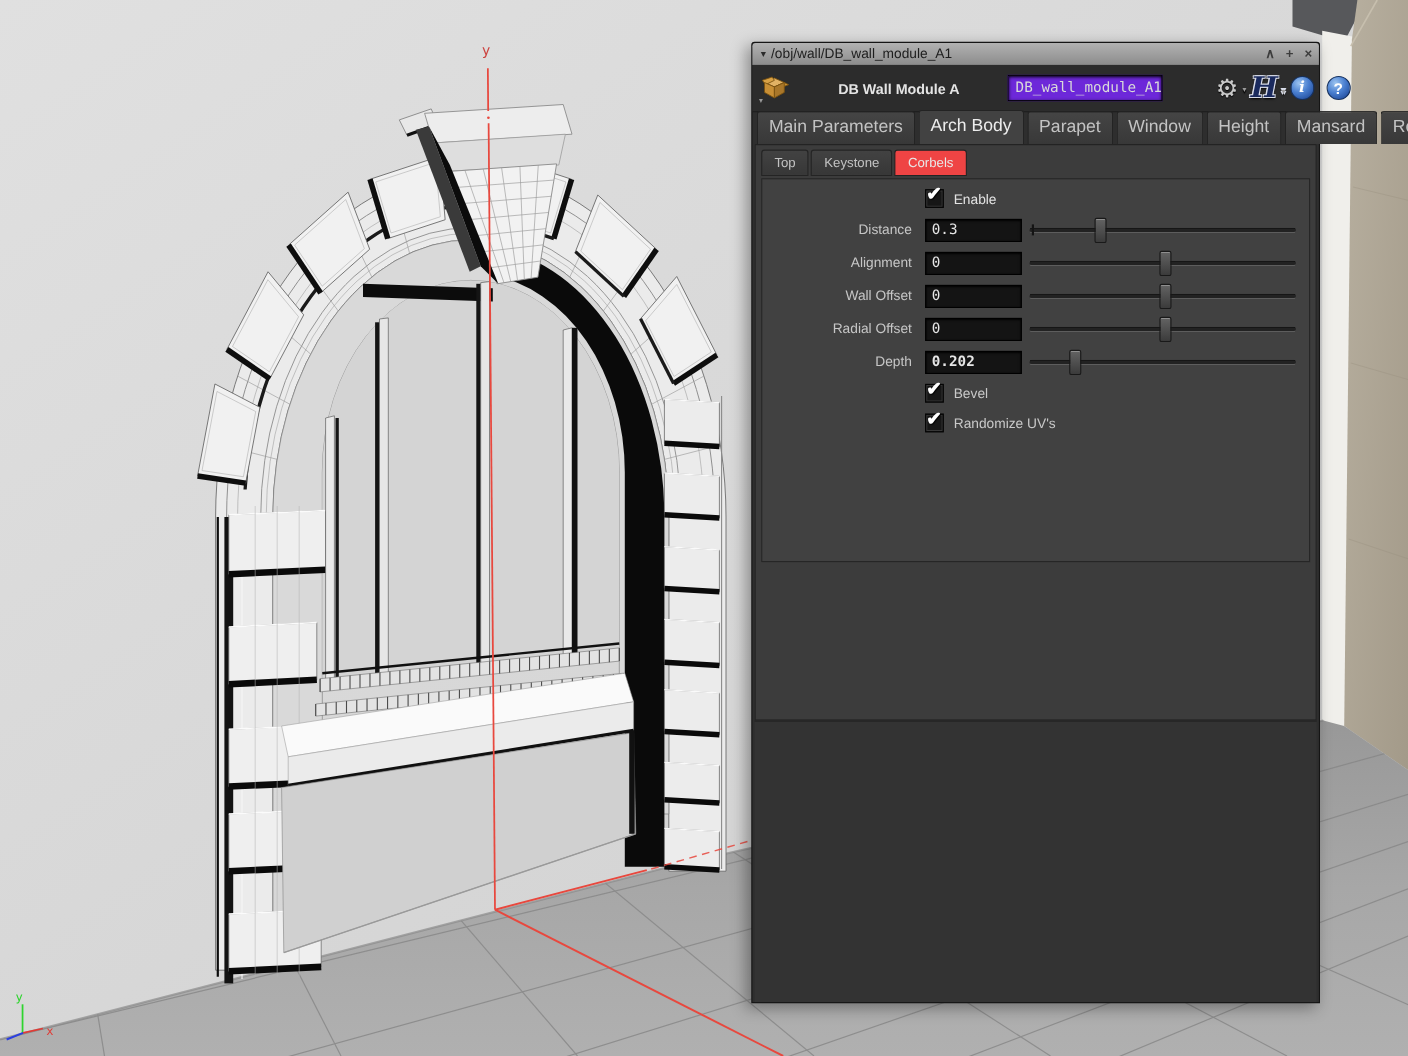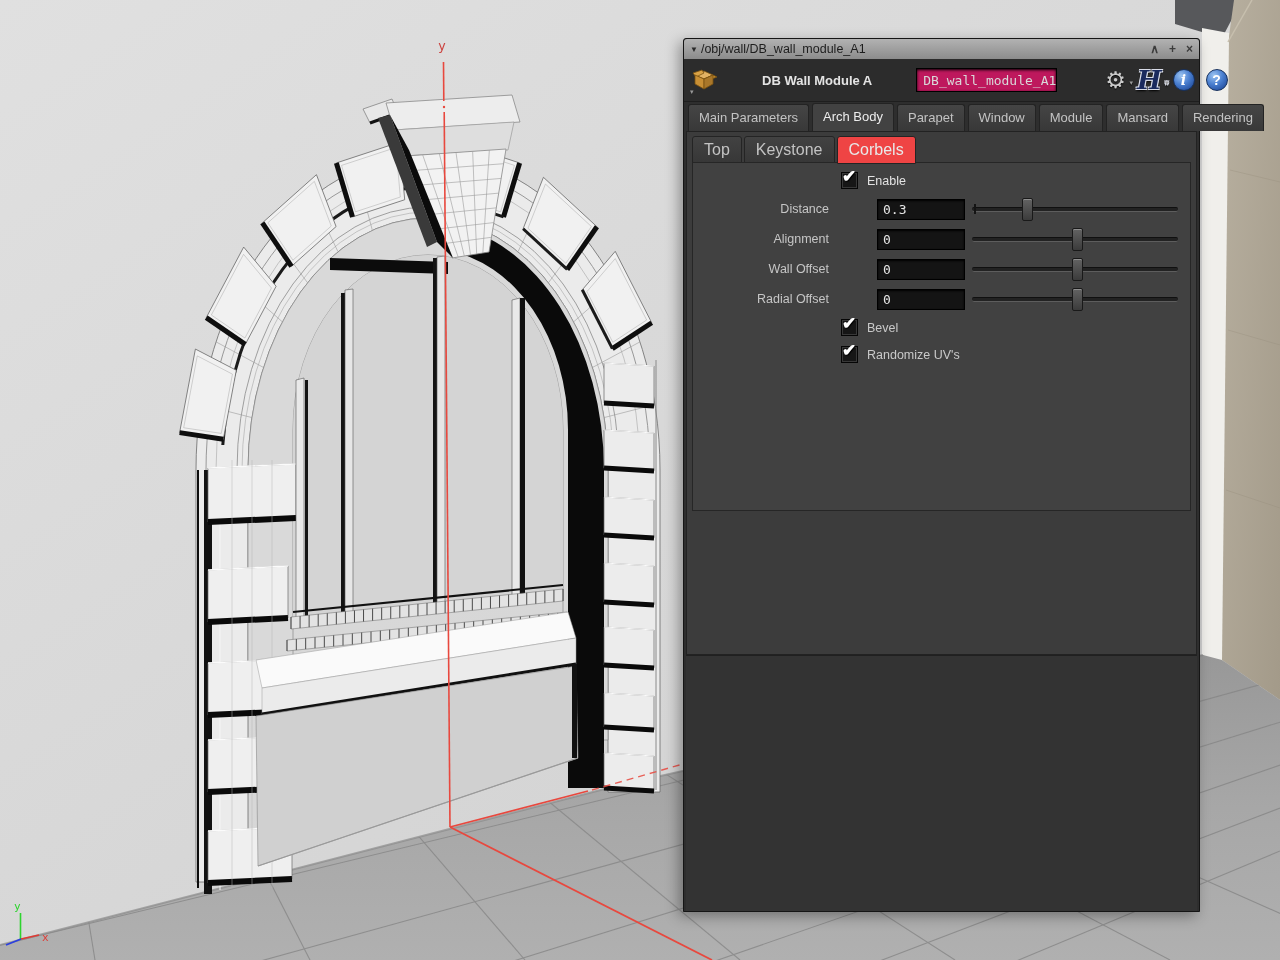--- a/index.html
+++ b/index.html
@@ -18,59 +18,59 @@
   .titlebar .tri{font-size:8px;margin-right:3px;color:#2a2a2a;}
   .titlebar .wctrls{margin-left:auto;display:flex;gap:10px;color:#3c3c3c;
     font-weight:bold;font-size:12px;}
   .titlebar .wctrls span{cursor:default;line-height:18px;}
 
   .nodehdr{position:absolute;left:0;top:20px;right:0;height:42px;background:#2c2c2c;
     border-bottom:1px solid #1e1e1e;display:flex;align-items:center;gap:36px;}
   .boxicon{position:relative;width:26px;height:24px;margin-left:8px;}
   .boxicon .dd{position:absolute;left:-2px;bottom:-4px;font-size:7px;color:#9a9a9a;}
   .nodelabel{color:#e4e4e4;font-weight:bold;font-size:13px;margin-left:8px;white-space:nowrap;}
-  .namefield{margin-left:8px;width:212px;height:22px;background:#be185d;border:1px solid #000;
+  .namefield{margin-left:8px;width:212px;height:22px;background:#6d28d9;border:1px solid #000;
     box-shadow:inset 0 1px 3px #000;color:#d9d9d9;font:13px "DejaVu Sans Mono",monospace;
     display:flex;align-items:center;padding-left:6px;}
   .hdricons{display:flex;align-items:center;gap:11px;margin-left:12px;}
   .gear{position:relative;font-size:23px;color:#c9c9c9;text-shadow:0 1px 1px #000;line-height:22px;}
   .gear .dd,.hlogo .dd{position:absolute;right:-7px;bottom:-3px;font-size:7px;color:#9a9a9a;}
   .hlogo{position:relative;font-family:"DejaVu Serif",serif;font-style:italic;font-weight:bold;
     font-size:26px;line-height:24px;color:#1a2a5e;
     text-shadow:-1px -1px 0 #d8dce8,1px -1px 0 #d8dce8,-1px 1px 0 #d8dce8,1px 1px 0 #d8dce8,0 2px 2px #000;}
   .bluebtn{width:22px;height:22px;border-radius:50%;
     background:radial-gradient(circle at 35% 28%,#9cc4f0,#4a7fd0 45%,#234e9e 85%);
     border:1px solid #16315e;color:#fff;display:flex;align-items:center;justify-content:center;
     font-size:14px;font-weight:bold;box-sizing:border-box;}
   .bluebtn.i{font-family:"DejaVu Serif",serif;font-style:italic;}
 
   .maintabs{position:absolute;left:4px;top:64px;right:2px;height:28px;display:flex;align-items:flex-end;}
-  .mtab{padding:5px 10px 6px;margin-right:3px;font-size:13px;color:#c3c3c3;white-space:nowrap;
+  .mtab{padding:5px 10px 6px;margin-right:3px;font-size:16px;color:#c3c3c3;white-space:nowrap;
     background:linear-gradient(#454545,#383838);border:1px solid #232323;border-bottom:none;
     border-radius:3px 3px 0 0;position:relative;}
   .mtab.active{background:#424242;color:#ededed;padding-bottom:7px;z-index:3;}
 
   .page{position:absolute;left:2px;right:2px;top:92px;height:524px;background:#3c3c3c;
     border:1px solid #222;box-sizing:border-box;}
   .subtabs{position:absolute;left:5px;top:4px;display:flex;}
-  .stab{padding:4px 11px;margin-right:2px;font-size:16px;color:#c3c3c3;
+  .stab{padding:4px 11px;margin-right:2px;font-size:12px;color:#c3c3c3;
     background:linear-gradient(#424242,#373737);border:1px solid #242424;
     border-radius:3px 3px 0 0;position:relative;}
   .stab.active{background:#ef4444;color:#e8e8e8;z-index:3;}
 
   .cbox{position:absolute;left:5px;right:5px;top:30px;height:349px;background:#414141;
     border:1px solid #262626;box-sizing:border-box;padding-top:4px;}
 
   .prow{display:flex;align-items:center;height:30px;padding-right:10px;}
   .prow.chk{height:27px;}
   .plabel{width:148px;text-align:right;padding-right:12px;color:#c6c6c6;font-size:12.5px;
     box-sizing:border-box;flex:none;white-space:nowrap;}
   .pfield{width:88px;height:21px;background:#141414;border:1px solid #000;flex:none;
     box-shadow:inset 0 1px 2px #000;color:#e6e6e6;font:13px "DejaVu Sans Mono",monospace;
-    display:flex;align-items:center;padding-left:5px;box-sizing:border-box;margin-left:36px;}
+    display:flex;align-items:center;padding-left:5px;box-sizing:border-box;}
   .pfield.boldv{font-weight:bold;}
   .pslider{flex:1;position:relative;height:24px;margin-left:7px;}
   .ptrack{position:absolute;left:0;right:2px;top:10px;height:3px;background:#222;
     border-top:1px solid #101010;border-bottom:1px solid #5d5d5d;border-radius:2px;}
   .phandle{position:absolute;top:1px;width:9px;height:21px;margin-left:-4px;
     background:linear-gradient(#636363,#3b3b3b);border:1px solid #191919;border-radius:2px;
     box-shadow:inset 0 1px 0 #8f8f8f;}
   .ptick{position:absolute;left:2px;top:7px;width:2px;height:10px;background:#141414;}
   .pcheck{margin-left:148px;position:relative;width:15px;height:15px;background:#161616;
     border:1px solid #050505;box-shadow:inset 0 0 0 1px #383838;flex:none;}
@@ -425,21 +425,21 @@
         <span class="bluebtn i">i</span>
         <span class="bluebtn">?</span>
       </div>
     </div>
 
     <div class="maintabs" id="maintabs">
         <div class="mtab">Main Parameters</div>
         <div class="mtab active">Arch Body</div>
         <div class="mtab">Parapet</div>
         <div class="mtab">Window</div>
-        <div class="mtab">Module</div>
+        <div class="mtab">Height</div>
         <div class="mtab">Mansard</div>
         <div class="mtab">Rendering</div>
       </div>
 
     <div class="page">
       <div class="subtabs" id="subtabs">
           <div class="stab">Top</div>
           <div class="stab">Keystone</div>
           <div class="stab active">Corbels</div>
         </div>
@@ -476,20 +476,28 @@
             </div>
           </div>
           <div class="prow">
             <div class="plabel">Radial Offset</div>
             <div class="pfield">0</div>
             <div class="pslider">
               <div class="ptrack"></div>
               <div class="phandle" style="left: 50%;"></div>
             </div>
           </div>
+          <div class="prow">
+            <div class="plabel">Depth</div>
+            <div class="pfield boldv">0.202</div>
+            <div class="pslider">
+              <div class="ptrack"></div>
+              <div class="phandle" style="left: 16.5%;"></div>
+            </div>
+          </div>
           <div class="prow chk">
             <span class="pcheck">
               <span class="mark">✔</span>
             </span>
             <span class="clabel">Bevel</span>
           </div>
           <div class="prow chk">
             <span class="pcheck">
               <span class="mark">✔</span>
             </span>

